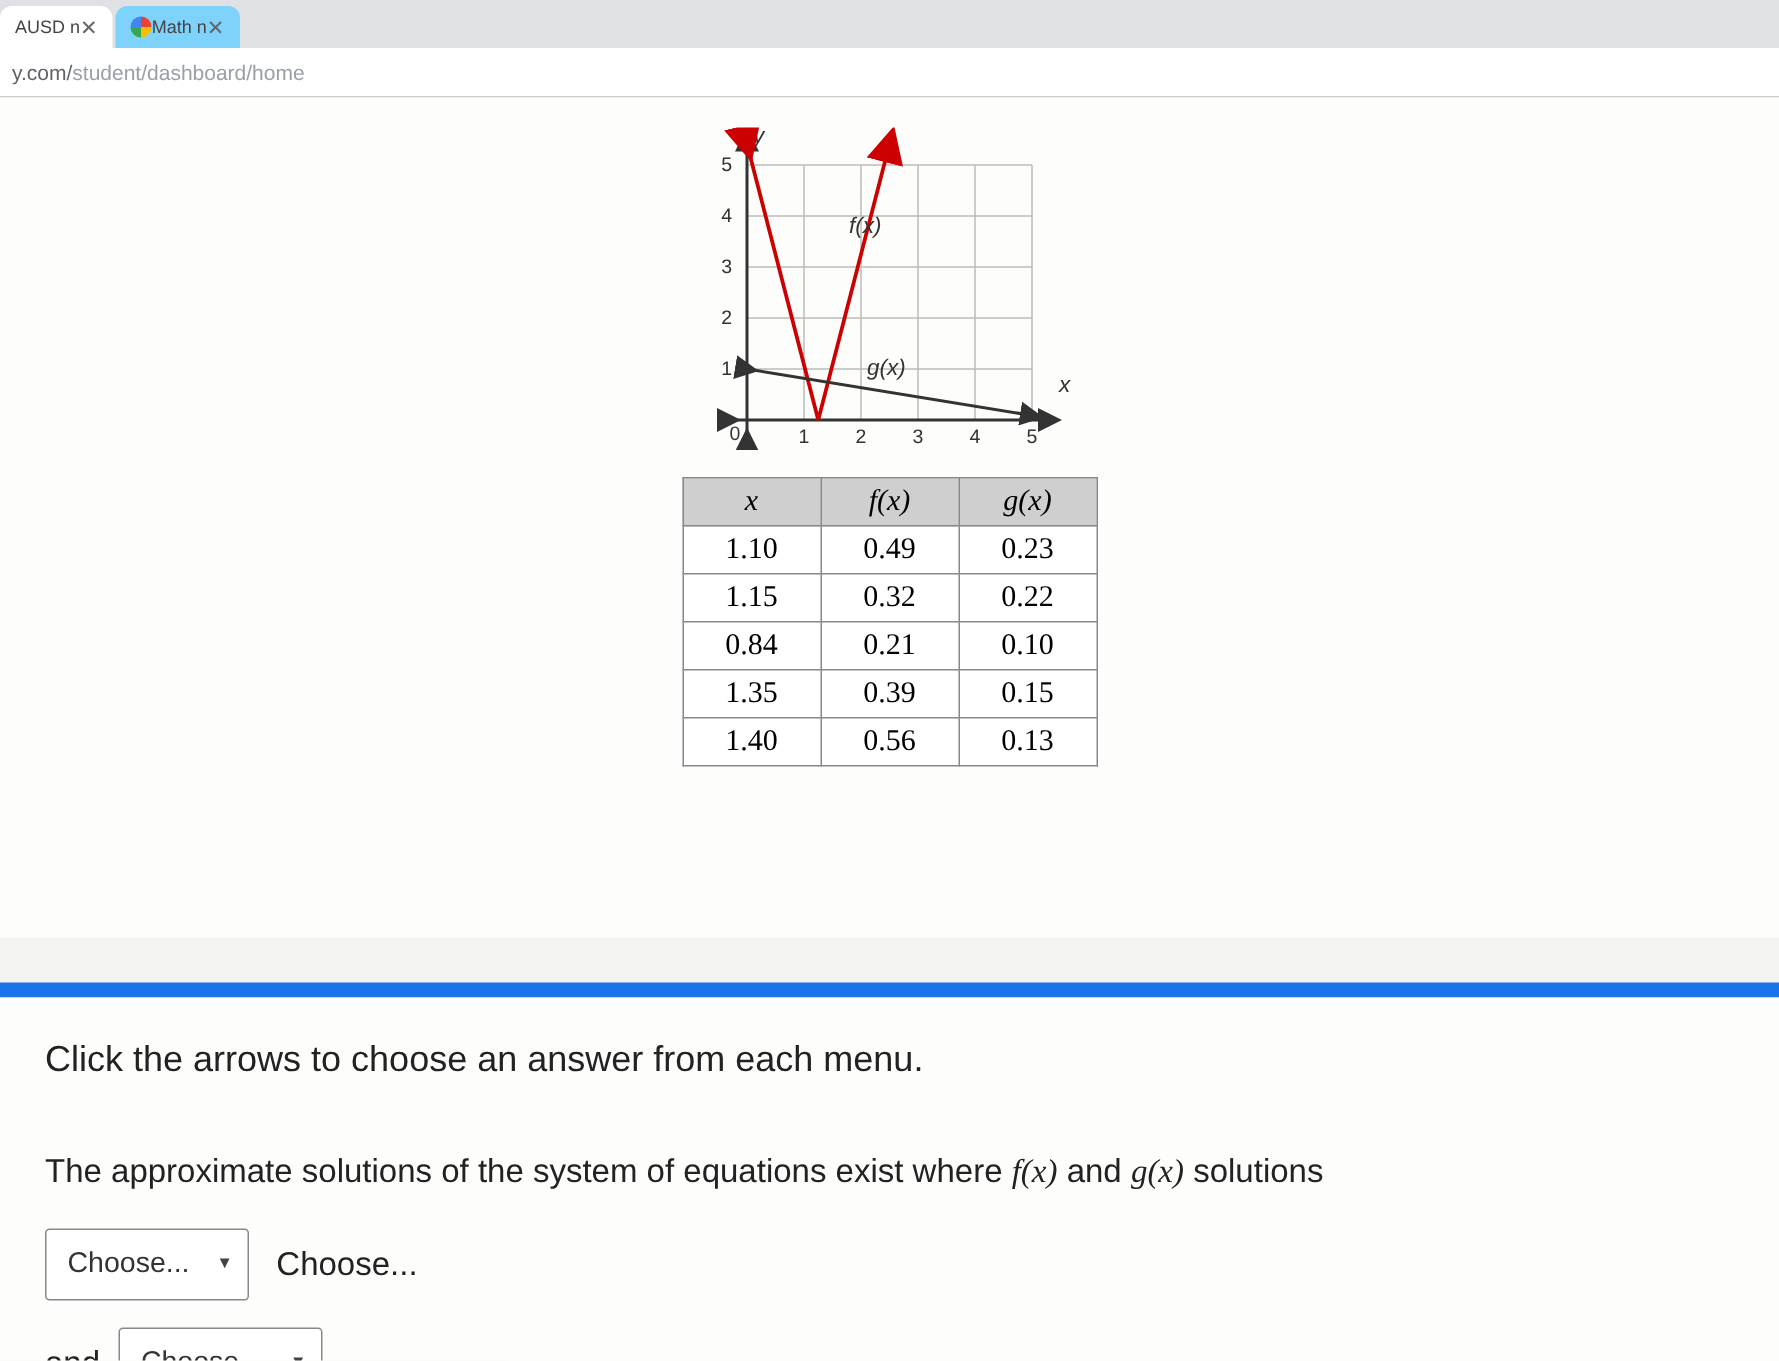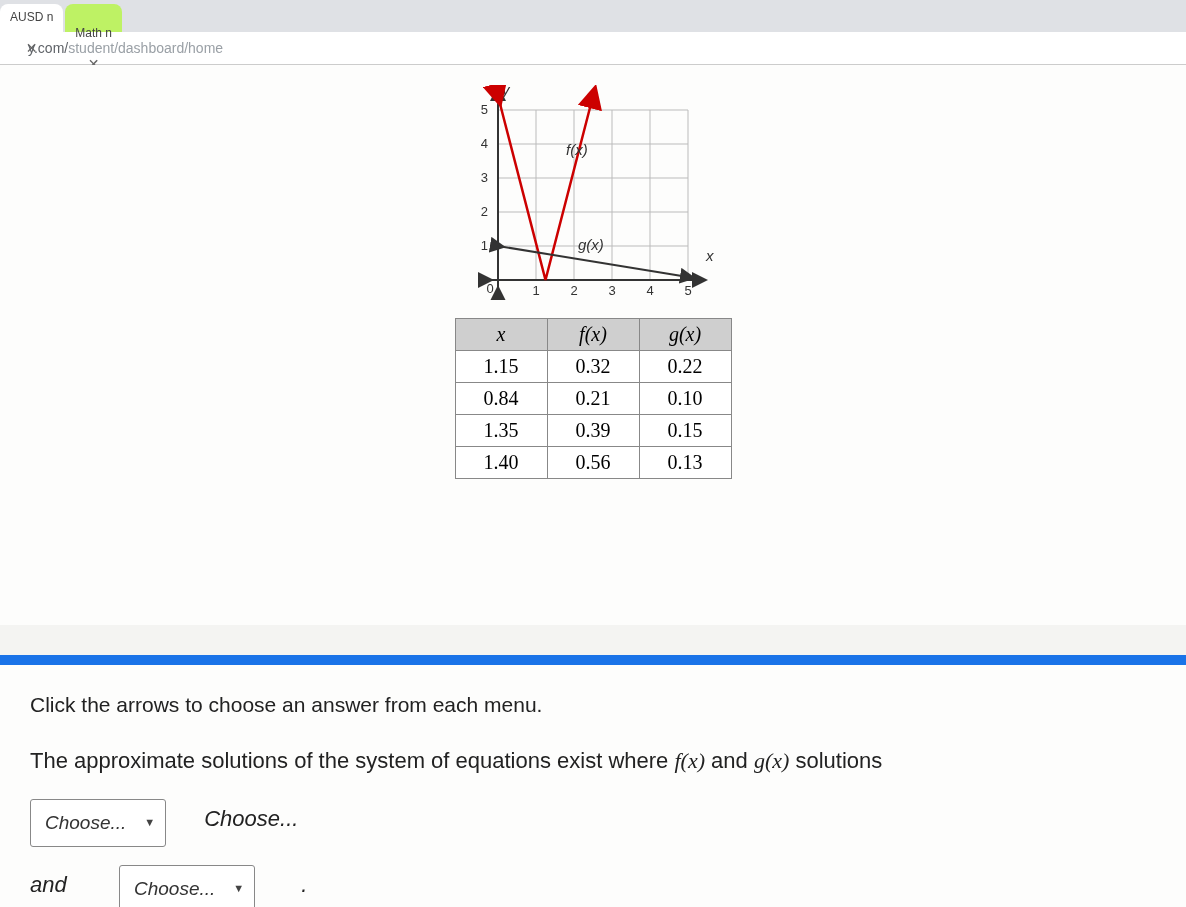--- a/index.html
+++ b/index.html
@@ -19,35 +19,34 @@
     padding-left: 0;
   }
   .tab {
     background: #fff;
     border-radius: 8px 8px 0 0;
     padding: 6px 10px;
     font-size: 12px;
     color: #444;
     display: flex;
     align-items: center;
-    gap: 16px;
+    gap: 0;
     margin-right: 2px;
     height: 28px;
-    flex-direction: column;
-  }
-  .tab.inactive { background: #bef264; }
+  }
+  .tab.inactive { background: #7dd3fc; }
   .tab .close { font-size: 14px; color: #666; }
   .tab .favicon {
     width: 14px; height: 14px; border-radius: 50%;
     background: conic-gradient(#ea4335 0 25%, #fbbc05 0 50%, #34a853 0 75%, #4285f4 0 100%);
   }
   .url-bar {
     background: #fff;
     border-bottom: 1px solid #ccc;
-    padding: 8px 28px;
+    padding: 8px 8px;
     font-size: 14px;
     color: #5f6368;
   }
   .url-bar .path { color: #9aa0a6; }
   .content {
     padding: 20px 0 0 0;
     background: #fdfdfc;
     height: 560px;
     position: relative;
   }
@@ -69,23 +68,23 @@
     background: #cfcfcf;
     font-weight: normal;
     font-style: italic;
   }
   .blue-bar { height: 10px; background: #1a73e8; margin-top: 30px; }
   .question-area {
     background: #fdfdfc;
     padding: 28px 30px 40px 30px;
   }
   .instruction {
-    font-size: 21px;
+    font-size: 24px;
     color: #222;
-    margin-bottom: 24px;
+    margin-bottom: 40px;
   }
   .sentence {
     font-size: 22px;
     color: #222;
     line-height: 1.8;
     margin-bottom: 18px;
   }
   .mathit { font-family: "Times New Roman", serif; font-style: italic; }
   .dropdown {
     display: inline-flex;
@@ -102,21 +101,21 @@
   }
   .dropdown .arrow {
     font-size: 11px;
     color: #444;
   }
   .choose-text {
     font-size: 22px;
     color: #222;
     margin-left: 18px;
   }
-  .row { display: flex; flex-wrap: wrap; gap: 20px; font-style: italic; }
+  .row { display: flex; align-items: center; flex-wrap: wrap; gap: 0; }
 </style>
 </head>
 <body>
 
 <div class="browser-chrome">
   <div class="tab">
     <span>AUSD n</span>
     <span class="close">✕</span>
   </div>
   <div class="tab inactive">
@@ -190,20 +189,25 @@
   <table class="data-table">
     <thead>
       <tr>
         <th>x</th>
         <th>f(x)</th>
         <th>g(x)</th>
       </tr>
     </thead>
     <tbody>
       <tr>
+          <td>1.10</td>
+          <td>0.49</td>
+          <td>0.23</td>
+        </tr>
+      <tr>
           <td>1.15</td>
           <td>0.32</td>
           <td>0.22</td>
         </tr>
       <tr>
           <td>0.84</td>
           <td>0.21</td>
           <td>0.10</td>
         </tr>
       <tr>

